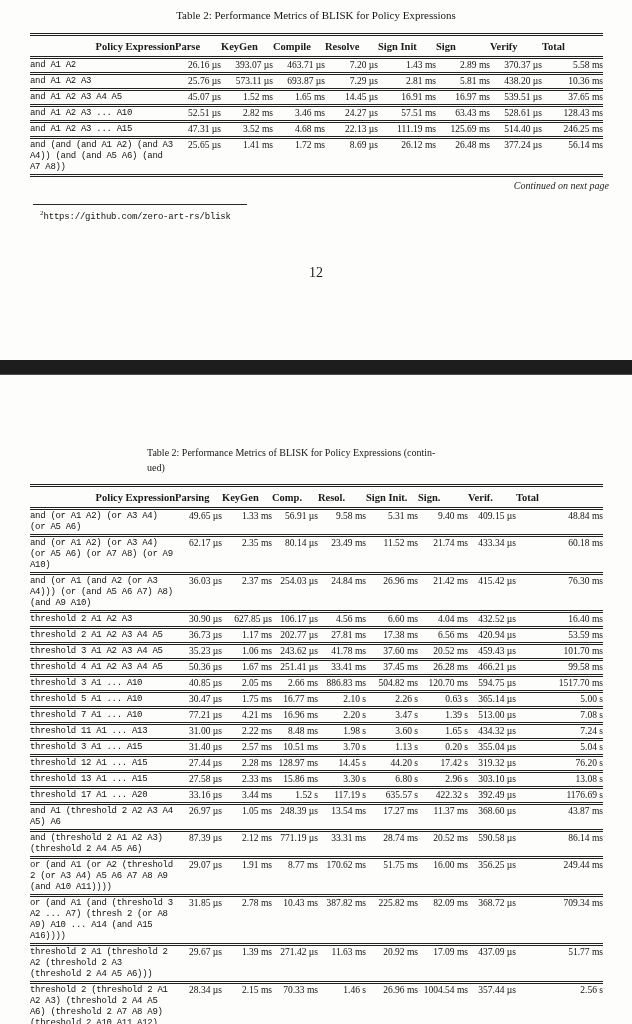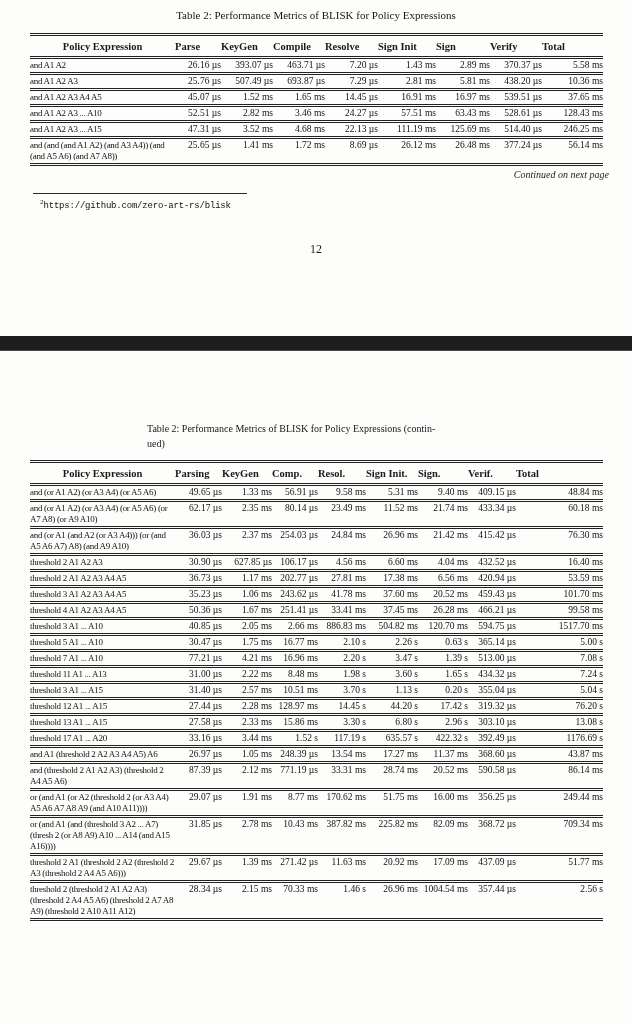--- a/index.html
+++ b/index.html
@@ -49,27 +49,27 @@
   table.perf tbody tr:last-child { border-bottom: none; }
   table.perf th {
     font-weight: bold;
     font-size: 10.5px;
     line-height: 13px;
     padding: 4px 0 3px 0;
     white-space: nowrap;
     text-align: left;
     vertical-align: bottom;
   }
-  table.perf th.col-policy { text-align: center; }
+  table.perf th.col-policy { text-align: right; }
   table.perf td {
     vertical-align: top;
     padding: 1px 0;
   }
   table.perf td.cell-policy {
-    font-family: Liberation Serif, serif;
+    font-family: Liberation Mono, monospace;
     font-size: 9px;
     letter-spacing: -0.3px;
     line-height: 11px;
     word-spacing: 0px;
     color: #111;
   }
   table.perf td.cell-num {
     text-align: right;
     font-size: 9.5px;
     line-height: 11px;
@@ -102,23 +102,23 @@
     vertical-align: super;
   }
   .footnote .mono {
     font-family: "Liberation Mono", monospace;
     font-size: 9px;
     letter-spacing: -0.2px;
     color: #111;
     margin-top: 32px;
   }
   .pagenum {
-    margin-top: 30px;
+    margin-top: 42px;
     text-align: center;
-    font-size: 12px;
+    font-size: 14px;
     color: #1c1c1c;
   }
 
   
   .page-divider {
     margin-top: 79px;
     width: 632px;
     height: 14px;
     background: #1d1d1d;
     border-bottom: 1px solid #4a4a4a;
@@ -166,21 +166,21 @@
             <td class="cell-num">463.71 µs</td>
             <td class="cell-num">7.20 µs</td>
             <td class="cell-num">1.43 ms</td>
             <td class="cell-num">2.89 ms</td>
             <td class="cell-num">370.37 µs</td>
             <td class="cell-num">5.58 ms</td>
           </tr>
           <tr>
             <td class="cell-policy">and A1 A2 A3</td>
             <td class="cell-num">25.76 µs</td>
-            <td class="cell-num">507.49 µs</td>
+            <td class="cell-num">573.11 µs</td>
             <td class="cell-num">693.87 µs</td>
             <td class="cell-num">7.29 µs</td>
             <td class="cell-num">2.81 ms</td>
             <td class="cell-num">5.81 ms</td>
             <td class="cell-num">438.20 µs</td>
             <td class="cell-num">10.36 ms</td>
           </tr>
           <tr>
             <td class="cell-policy">and A1 A2 A3 A4 A5</td>
             <td class="cell-num">45.07 µs</td>

